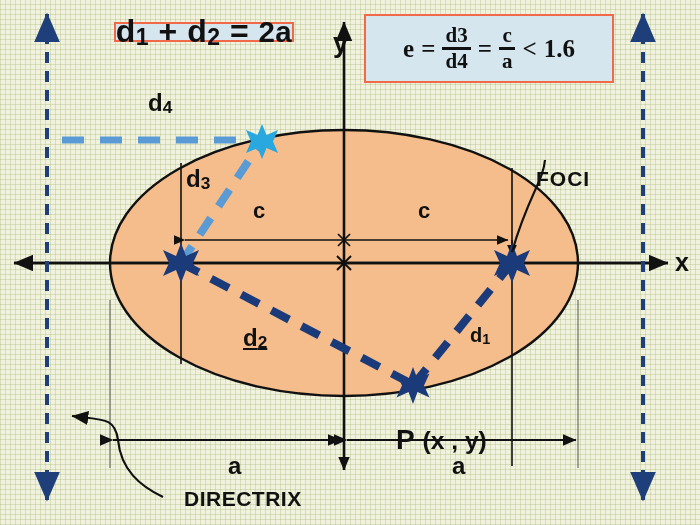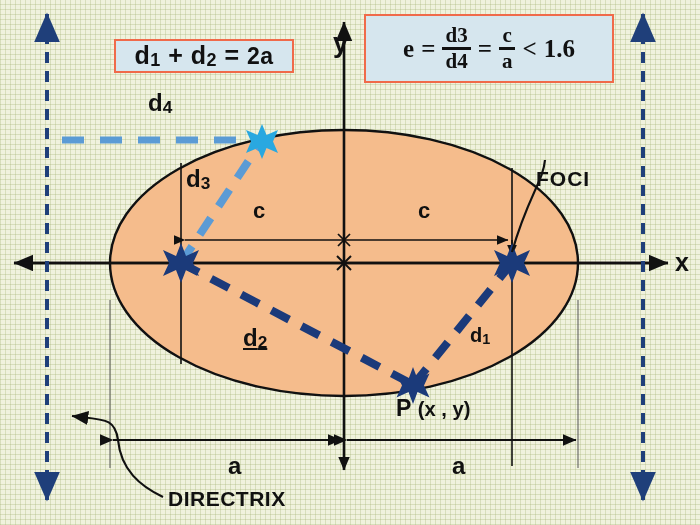--- a/index.html
+++ b/index.html
@@ -17,22 +17,22 @@
   #svgroot{position:absolute;left:0;top:0;width:700px;height:525px;}
 
   .fbox{
     position:absolute;
     background:#d6e6ee;
     border:2px solid #f06a4a;
     box-sizing:border-box;
     display:flex;align-items:center;justify-content:center;
     color:#111;
   }
-  #formula-eq1{left:114px;top:39px;width:180px;height:34px;
-    font-size:25px;font-weight:bold;letter-spacing:.5px;}
+  #formula-eq1{left:114px;top:22px;width:180px;height:20px;
+    font-size:32px;font-weight:bold;letter-spacing:.5px;}
   #formula-ecc{left:364px;top:14px;width:250px;height:69px;}
 
   .sub{font-size:.72em;vertical-align:-0.12em;font-weight:bold;}
   .twoa{font-size:.92em;}
 
   .eccrow{display:flex;align-items:center;gap:7px;font-size:25px;font-weight:bold;
     font-family:"Liberation Serif", serif;}
   .frac{display:inline-flex;flex-direction:column;align-items:center;line-height:1.02;
     font-size:21px;}
   .frac .num{padding:0 3px;}
@@ -46,22 +46,22 @@
   #label-x{left:675px;top:248px;font-size:25px;}
   #label-d4{left:148px;top:89px;font-size:24px;}
   #label-d3{left:186px;top:165px;font-size:24px;}
   #label-d2{left:243px;top:324px;font-size:24px;text-decoration:underline;}
   #label-d1{left:470px;top:324px;font-size:20px;}
   #label-c-left{left:253px;top:198px;font-size:22px;}
   #label-c-right{left:418px;top:198px;font-size:22px;}
   #label-a-left{left:228px;top:452px;font-size:24px;}
   #label-a-right{left:452px;top:452px;font-size:24px;}
   #label-foci{left:536px;top:134px;font-size:21px;letter-spacing:1px;margin-top:33px;}
-  #label-directrix{left:168px;top:487px;font-size:21px;letter-spacing:.5px;}
-  #label-point-p{left:396px;top:395px;font-size:23px;}
+  #label-directrix{left:184px;top:487px;font-size:21px;letter-spacing:.5px;}
+  #label-point-p{left:396px;top:424px;font-size:28px;}
   #label-point-p .paren{font-size:.88em;}
 </style>
 </head>
 <body>
 
 <div id="stage">
 
   <svg id="svgroot" viewBox="0 0 700 525">
     <defs>
       <marker id="ah" markerWidth="9" markerHeight="9" refX="7.4" refY="3.2" orient="auto">

